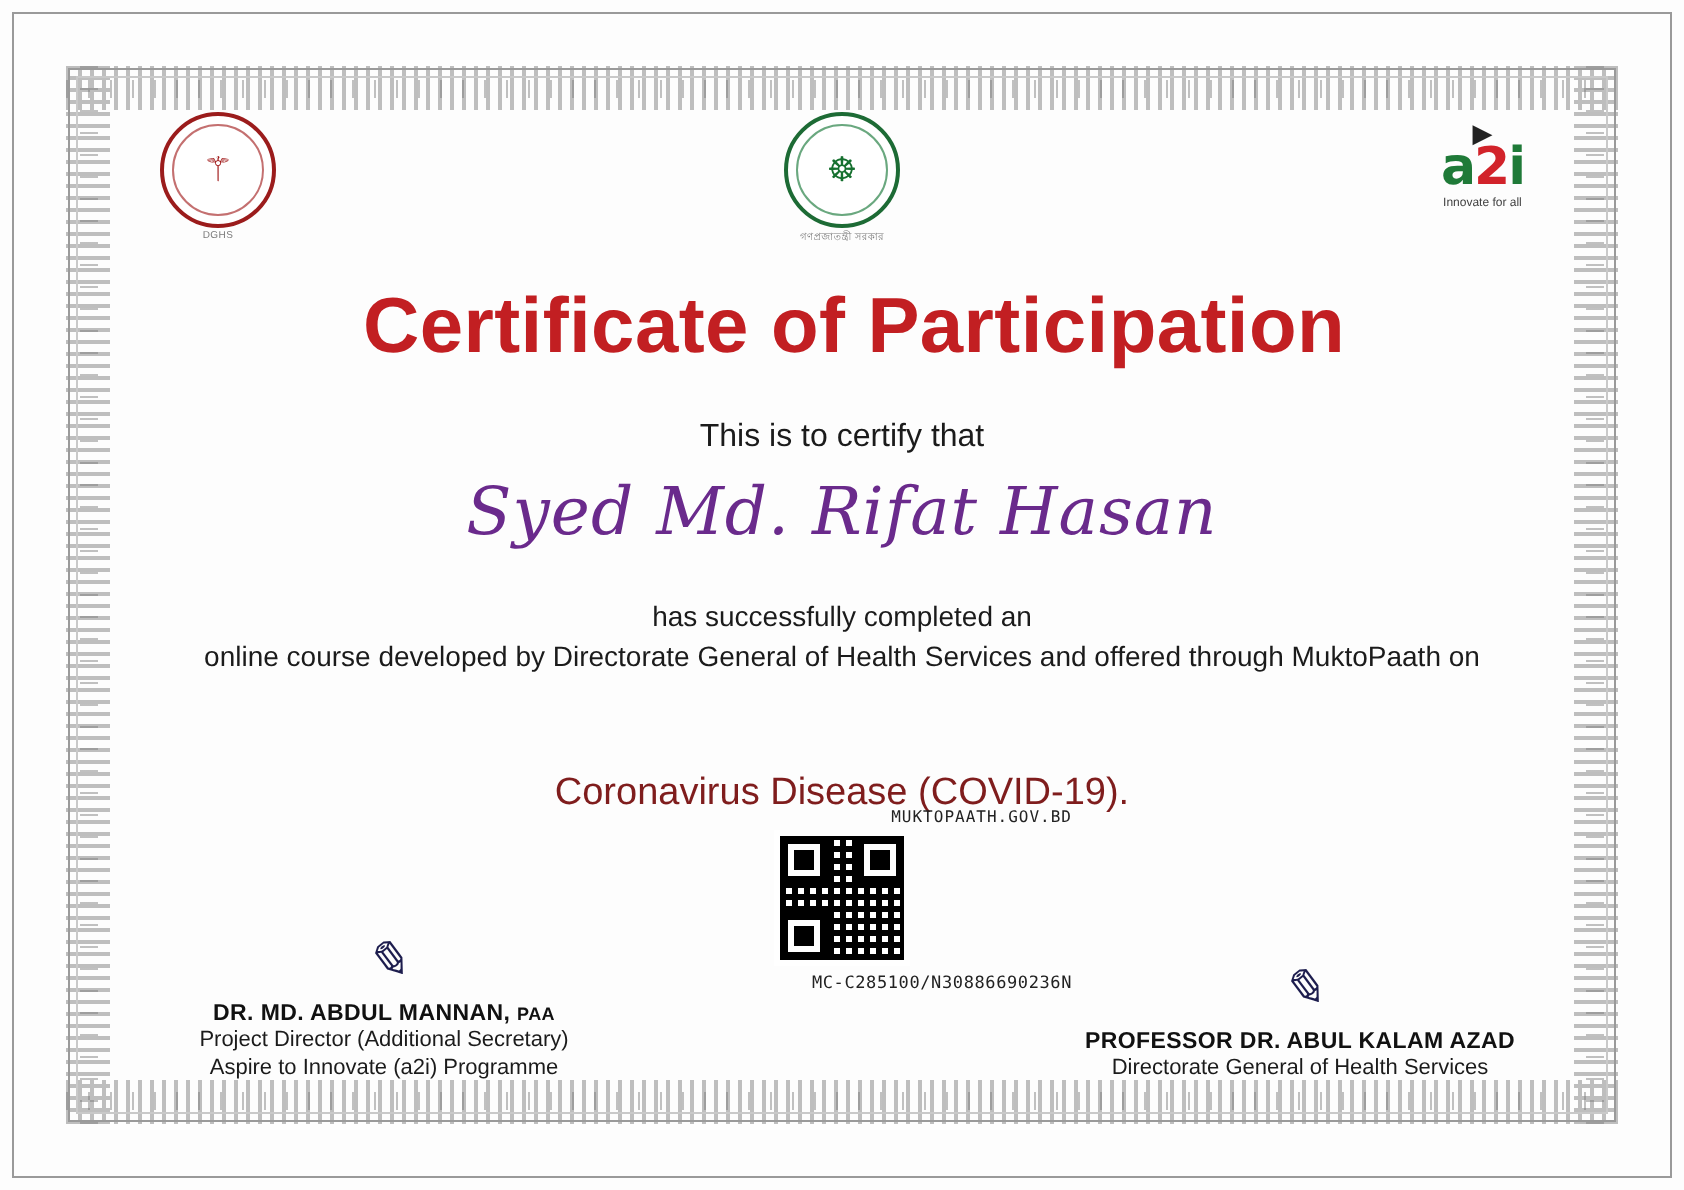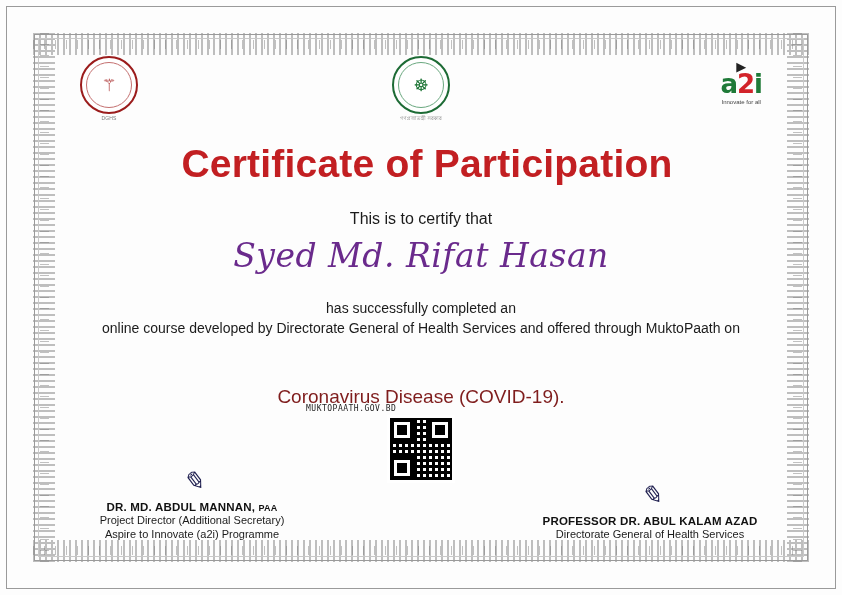--- a/index.html
+++ b/index.html
@@ -190,21 +190,21 @@
     color: #7f1d1d;
     margin-top: 36px;
   }
 
   
   .qr-block {
     position: absolute;
     top: 362px;
     left: 50%;
     transform: translateX(-50%);
-    text-align: left;
+    text-align: right;
     width: 230px;
   }
   .qr-label {
     font-family: "DejaVu Sans Mono", monospace;
     font-size: 8px;
     color: #222;
     letter-spacing: .5px;
     margin-bottom: 2px;
   }
   .qr-code {
@@ -325,20 +325,21 @@
     <div class="recipient">Syed Md. Rifat Hasan</div>
     <div class="body-line body-1">has successfully completed an</div>
     <div class="body-line body-2">online course developed by Directorate General of Health Services and offered through MuktoPaath on</div>
     <div class="course">Coronavirus Disease (COVID-19).</div>
 
     <div class="qr-block">
       <div class="qr-label">MUKTOPAATH.GOV.BD</div>
       <div class="qr-code">
         <div class="qr-bl"></div>
       </div>
+      <div class="qr-id">MC-C285100/N30886690236N</div>
     </div>
 
     <div class="sign-block sign-left">
       <div class="sign-mark">✎</div>
       <div class="sign-name"><span>DR. MD. ABDUL MANNAN,</span> <span class="small">PAA</span></div>
       <div class="sign-role">Project Director (Additional Secretary)</div>
       <div class="sign-role">Aspire to Innovate (a2i) Programme</div>
     </div>
 
     <div class="sign-block sign-right">

